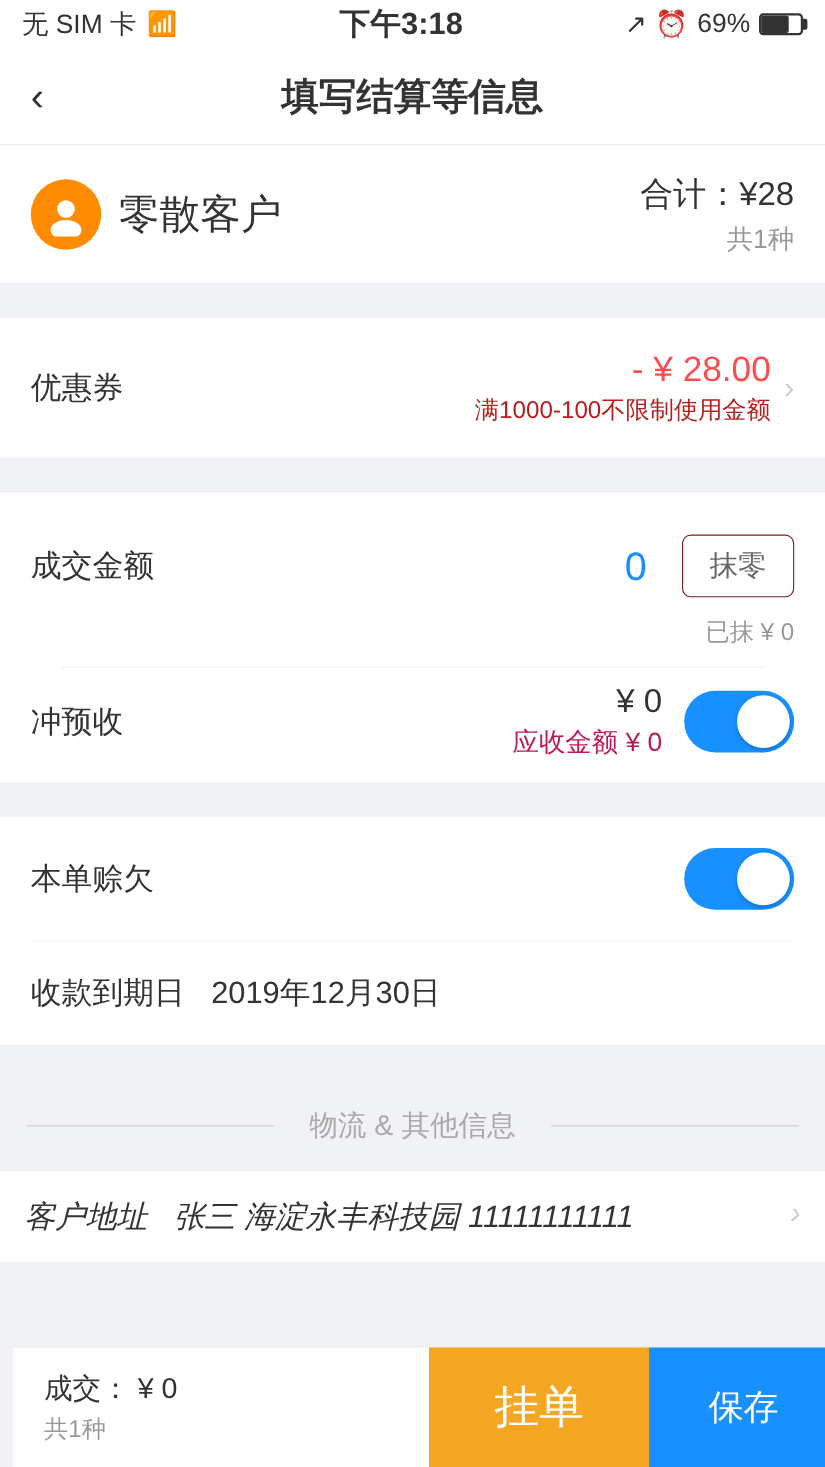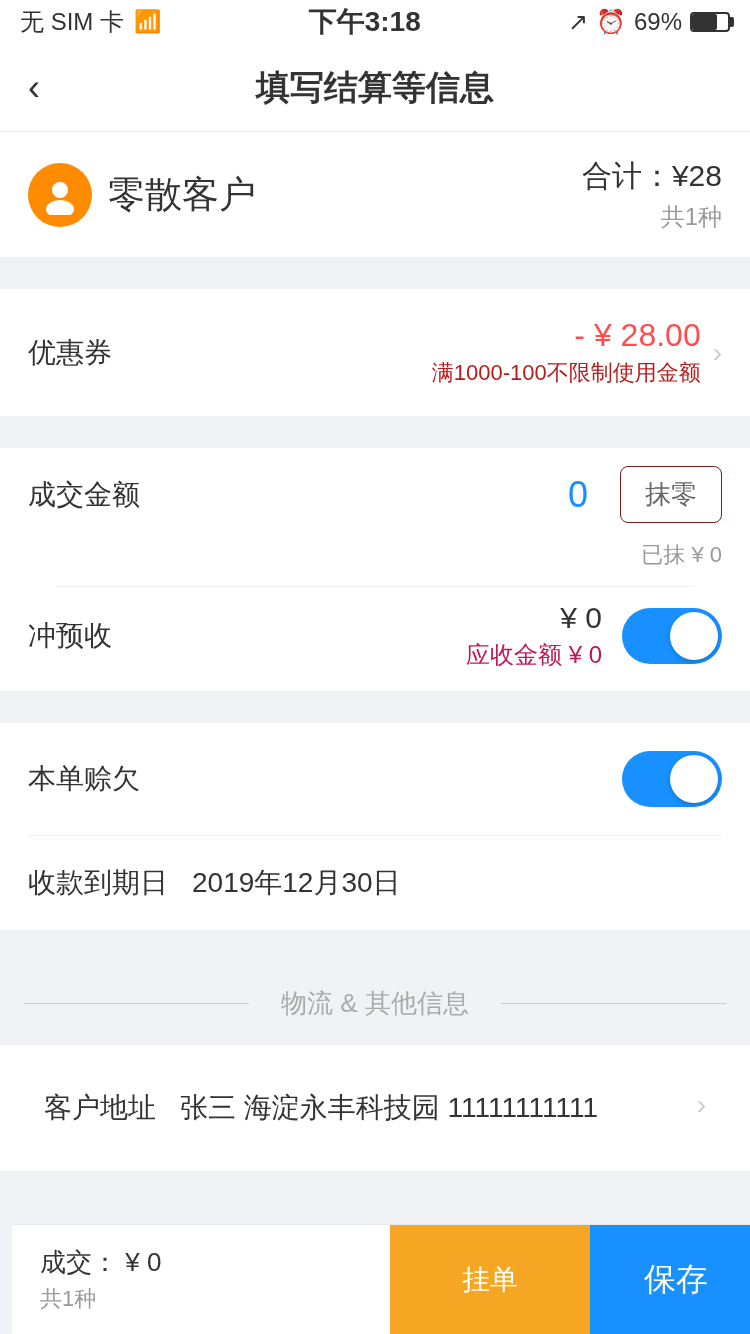--- a/index.html
+++ b/index.html
@@ -148,21 +148,21 @@
       margin-top: 4px;
     }
     .chevron-right {
       color: #ccc;
       font-size: 28px;
     }
 
     
     .amount-section {
       background: #fff;
-      padding: 4px 28px 0;
+      padding: 24px 28px 0;
     }
     .amount-row {
       display: flex;
       align-items: center;
       justify-content: space-between;
       padding: 14px 0;
     }
     .amount-value {
       font-size: 36px;
       color: #1890ff;
@@ -270,24 +270,25 @@
       background: #ccc;
     }
     .logistics-text {
       font-size: 26px;
       color: #aaa;
     }
 
     
     .address-row {
       background: #fff;
-      padding: 44px;
+      padding: 22px;
       display: flex;
       align-items: flex-start;
       justify-content: space-between;
+      font-style: italic;
     }
     .address-label {
       font-size: 28px;
       color: #333;
       flex-shrink: 0;
       margin-right: 24px;
     }
     .address-value {
       font-size: 28px;
       color: #333;
@@ -319,21 +320,21 @@
       color: #999;
       margin-top: 4px;
     }
     .bottom-hang-btn {
       width: 200px;
       height: 110px;
       background: #f5a623;
       display: flex;
       align-items: center;
       justify-content: center;
-      font-size: 28px;
+      font-size: 41px;
       color: #fff;
       font-weight: 500;
       cursor: pointer;
       flex-shrink: 0;
     }
     .bottom-save-btn {
       width: 172px;
       height: 110px;
       background: #1890ff;
       display: flex;

